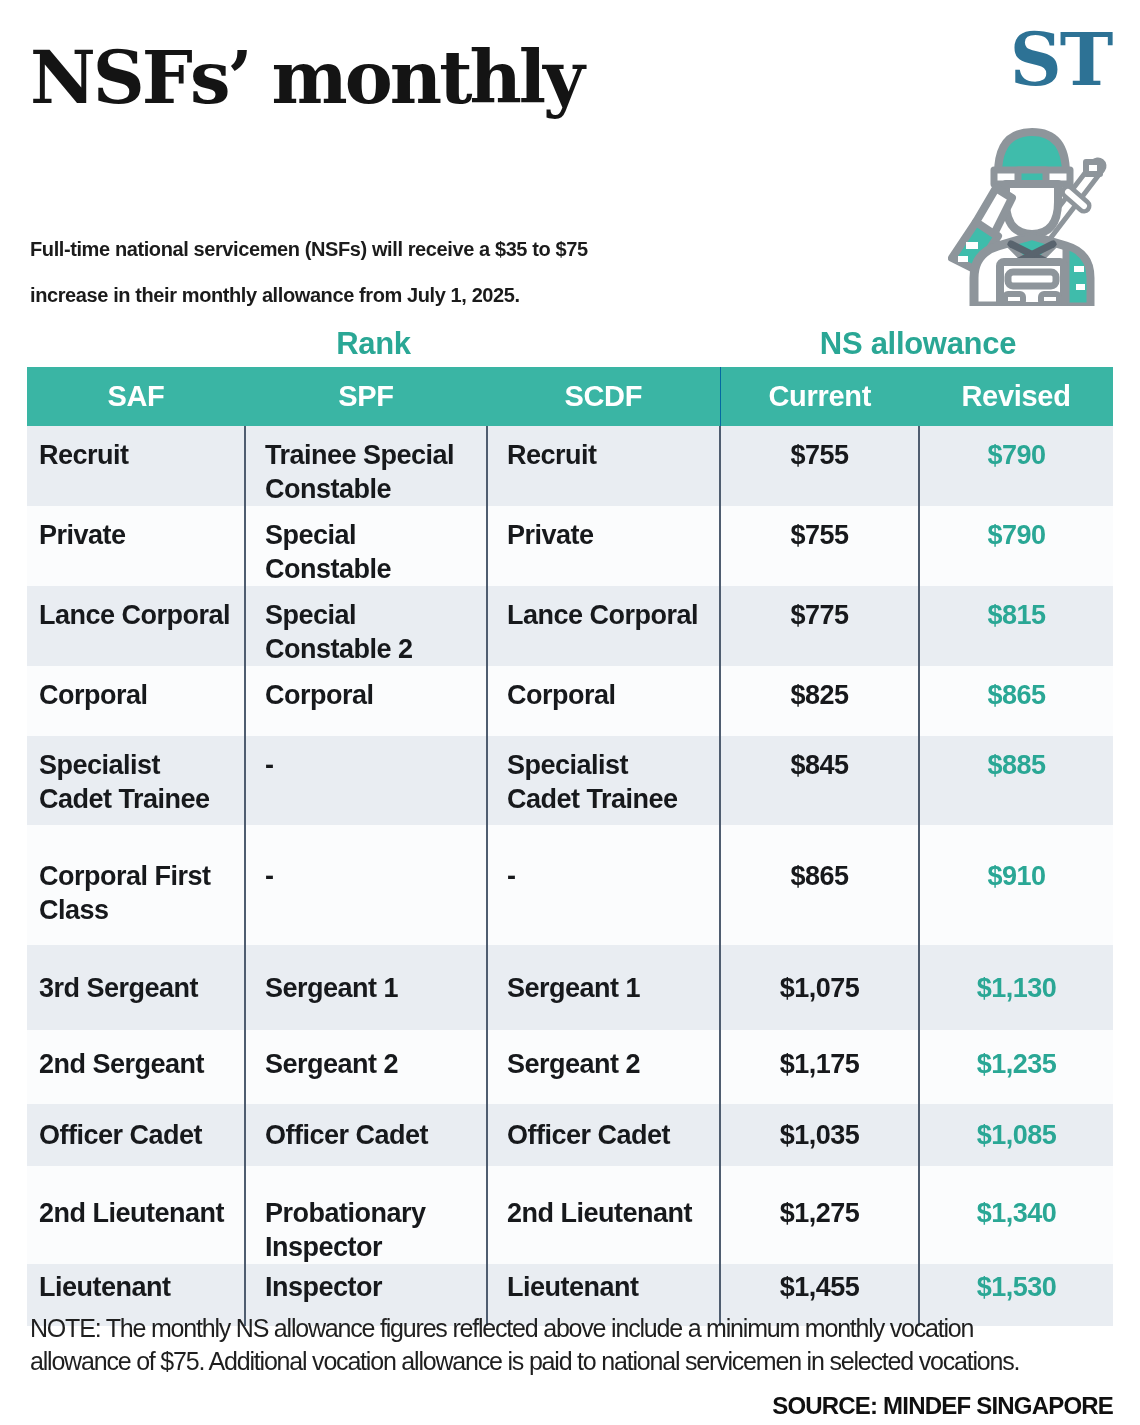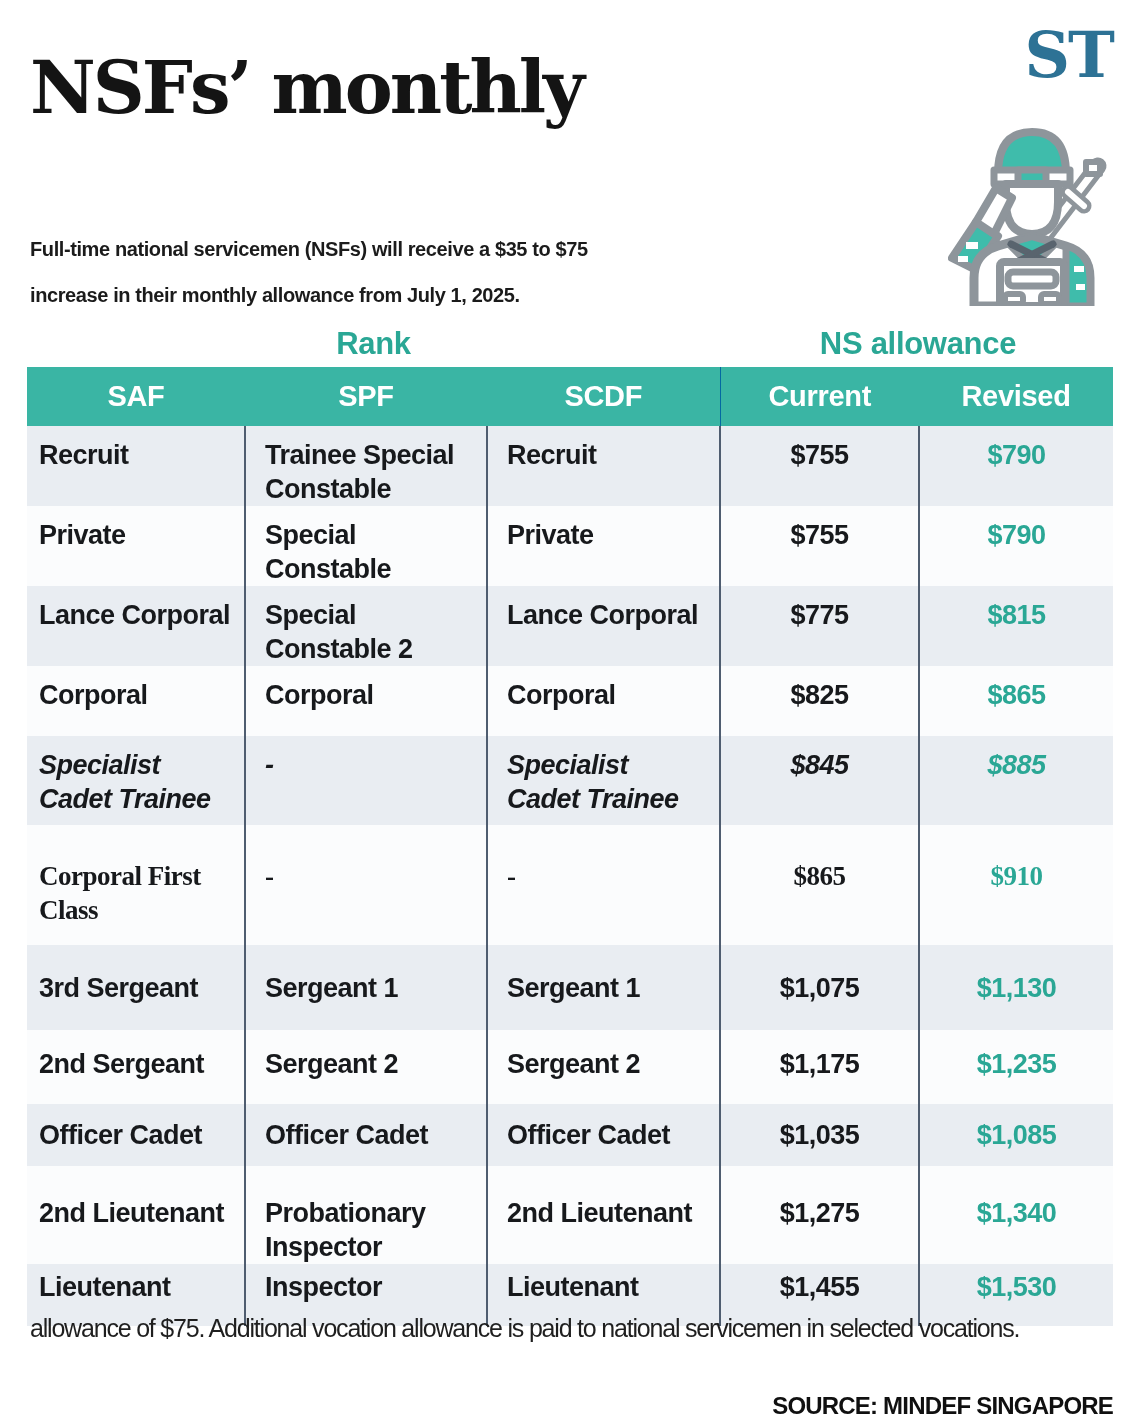--- a/index.html
+++ b/index.html
@@ -13,31 +13,31 @@
     --soldier-gray:#8e959b;
   }
   *{margin:0;padding:0;box-sizing:border-box;}
   html,body{background:#fff;}
   .page{
     position:relative;width:1140px;height:1425px;background:#fff;overflow:hidden;
     font-family:"Liberation Sans",sans-serif;color:var(--ink);
   }
   
   .title{
-    position:absolute;left:30px;top:45px;
+    position:absolute;left:30px;top:35px;
     font-family:"DejaVu Serif",serif;font-weight:bold;
     font-size:72px;line-height:86px;letter-spacing:-3px;color:#141414;
   }
   .subtitle{
     position:absolute;left:30px;top:226px;
     font-size:20px;line-height:46px;font-weight:bold;letter-spacing:-0.4px;color:#1b1b1b;
   }
   .st-logo{
-    position:absolute;left:1008px;top:24px;width:105px;text-align:right;
-    font-family:"DejaVu Serif",serif;font-weight:bold;font-size:63px;
+    position:absolute;left:1008px;top:24px;width:105px;text-align:center;
+    font-family:"DejaVu Serif",serif;font-weight:bold;font-size:72px;
     color:var(--st-blue);letter-spacing:-2px;line-height:1;
   }
   .soldier{position:absolute;left:948px;top:110px;}
   
   .group-label{
     position:absolute;top:326px;font-size:31px;font-weight:bold;
     color:var(--teal-text);text-align:center;letter-spacing:-0.3px;
   }
   .group-label.rank{left:27px;width:693px;}
   .group-label.allowance{left:723px;width:390px;}
@@ -56,24 +56,24 @@
     vertical-align:top;font-size:27px;font-weight:bold;letter-spacing:-0.5px;
     line-height:34px;color:var(--ink);padding:12px 8px 0 19px;white-space:pre-line;
   }
   tbody td:first-child{padding-left:12px;}
   tbody td + td{border-left:2px solid var(--divider);}
   tbody td.num{text-align:center;padding-left:8px;}
   tbody td.rev{color:var(--teal-text);}
   tr.odd{background:var(--row-odd);}
   tr.even{background:var(--row-even);}
   tr.r1{height:78px;}  tr.r2{height:72px;}  tr.r3{height:72px;}
-  tr.r4{height:70px;}  tr.r5{height:89px;font-style:italic;}  tr.r6{height:120px;}
+  tr.r4{height:70px;}  tr.r5{height:89px;}  tr.r6{height:120px;}
   tr.r7{height:85px;}  tr.r8{height:74px;}  tr.r9{height:62px;}
   tr.r10{height:96px;} tr.r11{height:62px;}
-  tr.r6 td{padding-top:34px;font-family:Liberation Serif, serif;}
+  tr.r6 td{padding-top:34px;}
   tr.r7 td{padding-top:26px;}
   tr.r8 td{padding-top:17px;}
   tr.r9 td{padding-top:14px;}
   tr.r10 td{padding-top:30px;}
   tr.r11 td{padding-top:6px;}
   
   .note{
     position:absolute;left:30px;top:1312px;
     font-size:25px;line-height:33px;letter-spacing:-1.2px;color:#1f1f1f;
   }
@@ -236,17 +236,18 @@
         <td>Lieutenant</td>
         <td>Inspector</td>
         <td>Lieutenant</td>
         <td class="num">$1,455</td>
         <td class="num rev">$1,530</td>
       </tr>
     </tbody>
   </table>
 
   <div class="note">
+    <div>NOTE: The monthly NS allowance figures reflected above include a minimum monthly vocation</div>
     <div>allowance of $75. Additional vocation allowance is paid to national servicemen in selected vocations.</div>
   </div>
   <div class="source">SOURCE: MINDEF SINGAPORE</div>
 
 </div>
 
 </body></html>

